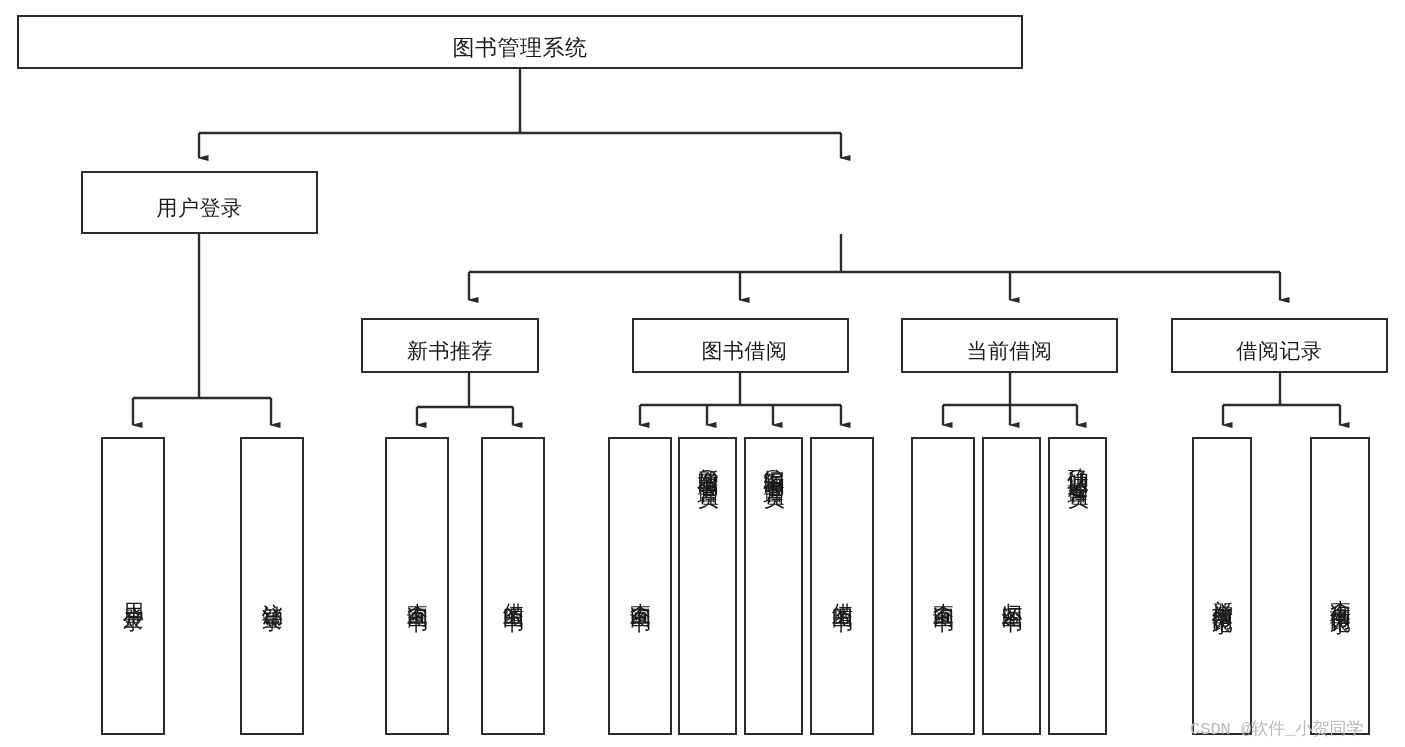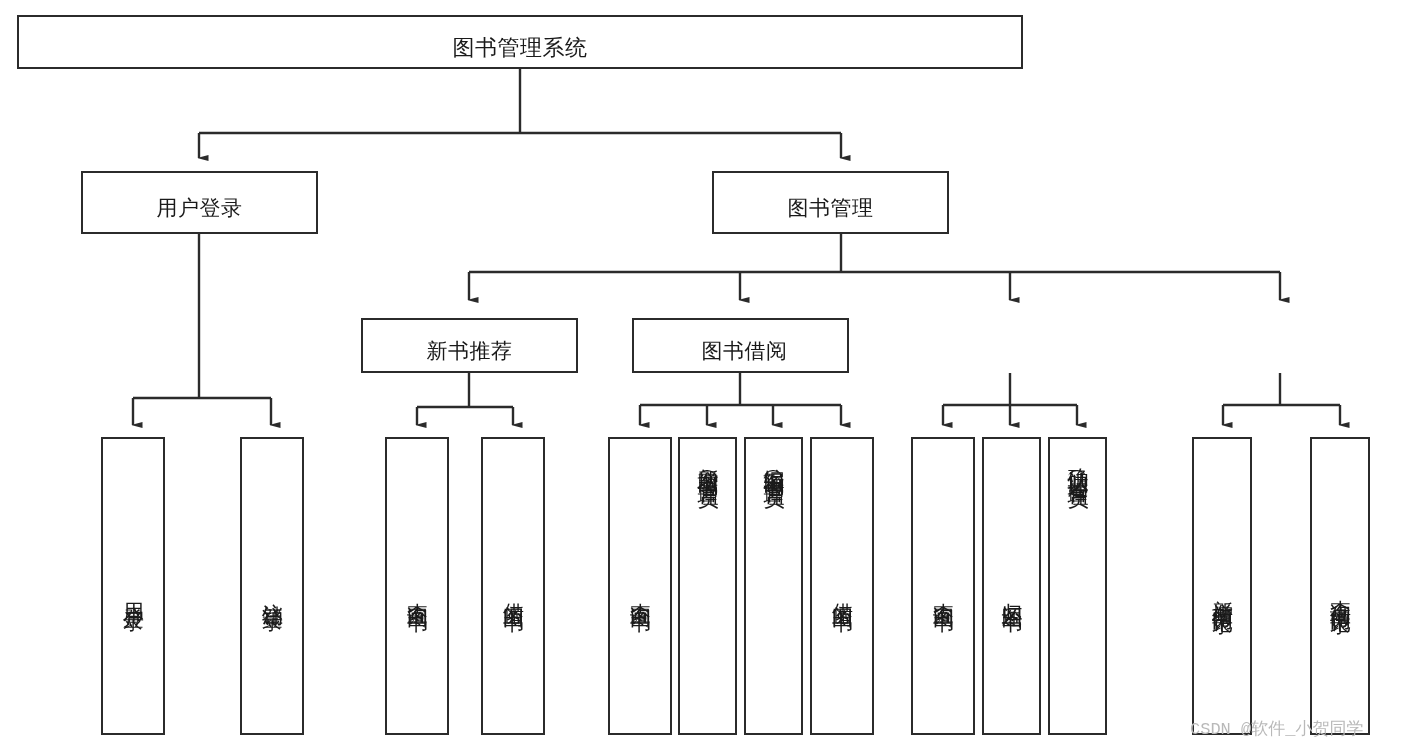--- a/index.html
+++ b/index.html
@@ -130,30 +130,33 @@
     </g>
   </svg>
 
   <div class="node horiz root" style="left:17px; top:15px; width:1006px; height:54px;">
     <span class="lbl">图书管理系统</span>
   </div>
 
   <div class="node horiz" style="left:81px; top:171px; width:237px; height:63px;">
     <span class="lbl">用户登录</span>
   </div>
-  <div class="node horiz" style="left:712px; top:171px; width:237px; height:63px;">
-    <span class="lbl">图书管理</span>
-  </div>
-
-  <div class="node horiz" style="left:361px; top:318px; width:217px; height:55px;">
+
+  <div class="node horiz" style="left:361px; top:318px; width:178px; height:55px;">
     <span class="lbl">新书推荐</span>
   </div>
   <div class="node horiz" style="left:632px; top:318px; width:217px; height:55px;padding-left:8px;">
     <span class="lbl">图书借阅</span>
   </div>
+  <div class="node horiz" style="left:901px; top:318px; width:217px; height:55px;">
+    <span class="lbl">当前借阅</span>
+  </div>
+  <div class="node horiz" style="left:1171px; top:318px; width:217px; height:55px;">
+    <span class="lbl">借阅记录</span>
+  </div>
 
   <div class="node vert center-v" style="left:101px; top:437px; width:64px; height:298px;">
     <span class="lbl">用户登录</span>
   </div>
   <div class="node vert center-v" style="left:240px; top:437px; width:64px; height:298px;">
     <span class="lbl">注销登录</span>
   </div>
 
   <div class="node vert center-v" style="left:385px; top:437px; width:64px; height:298px;">
     <span class="lbl">查询图书</span>

